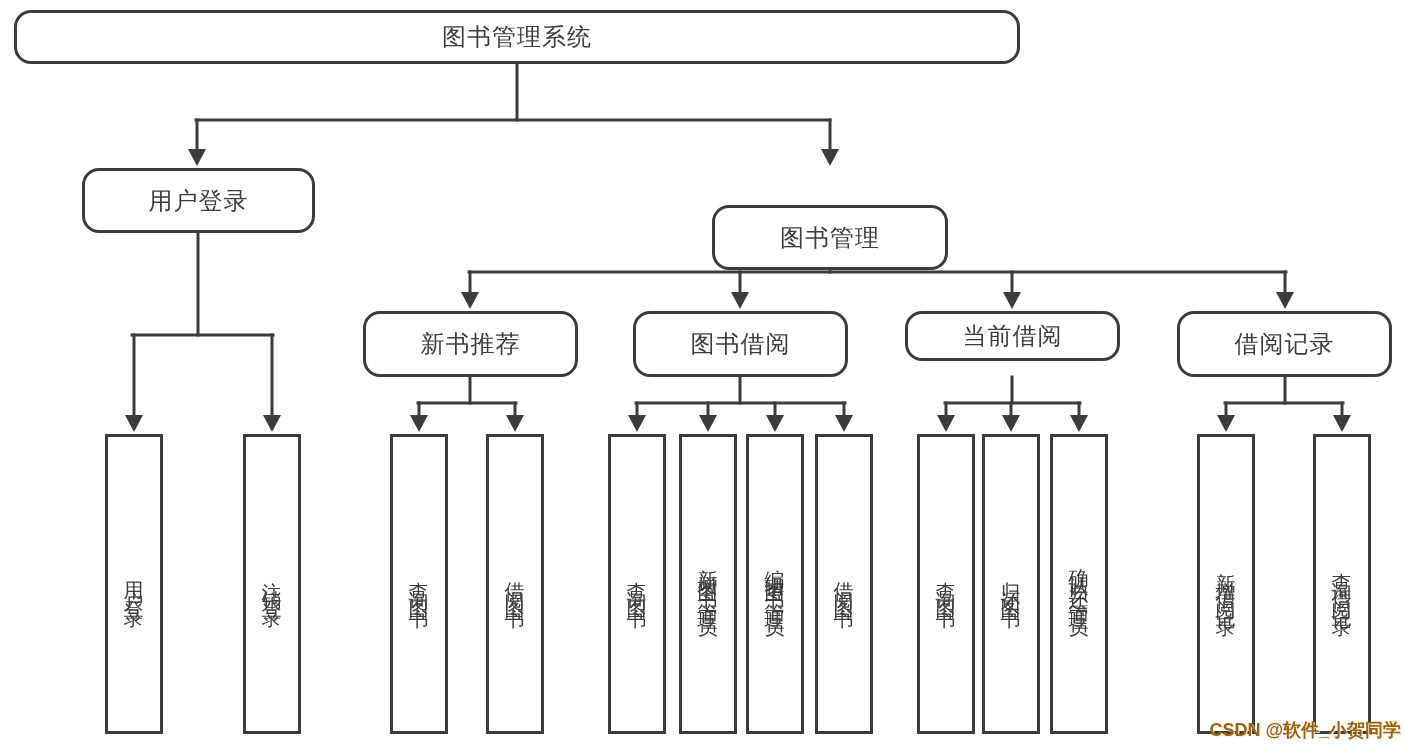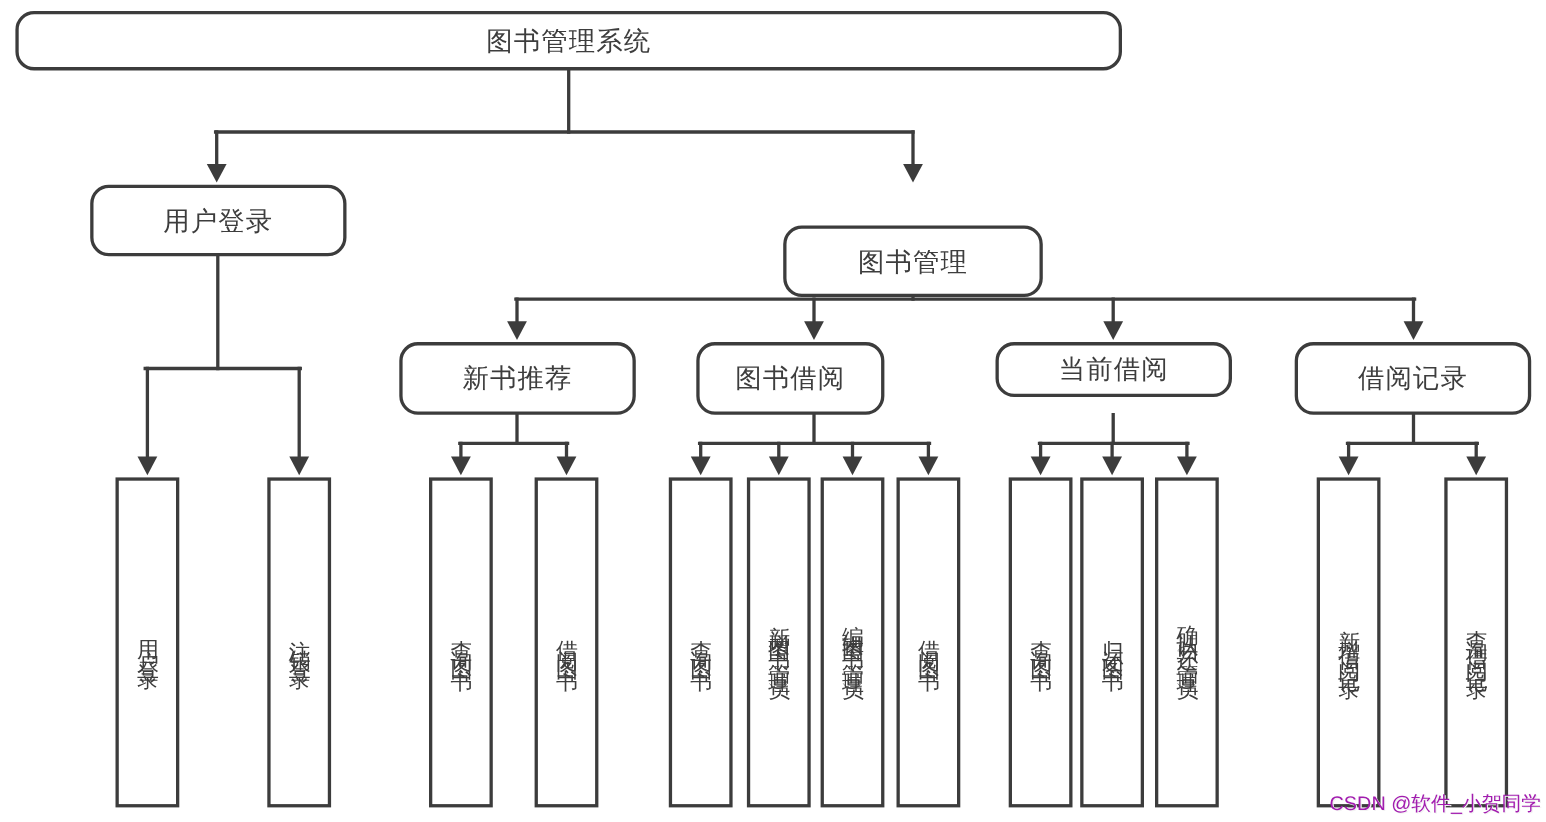--- a/index.html
+++ b/index.html
@@ -37,23 +37,24 @@
     letter-spacing: 9px;
     line-height: 1;
   }
   .node.leaf.long { letter-spacing: 7px; }
   .watermark {
     position: absolute;
     right: 4px;
     bottom: 5px;
     z-index: 3;
     font-size: 18px;
-    color: #a21caf;
+    color: #a16207;
     text-shadow: 1px 1px 0 #f2f2f2;
     white-space: nowrap;
+    font-weight: bold;
   }
 </style>
 </head>
 <body>
 
 <div class="stage">
 
   <svg class="connectors" viewBox="0 0 1405 747" xmlns="http://www.w3.org/2000/svg">
     <g stroke="#3c3c3c" stroke-width="3" fill="none" stroke-linecap="square">
 
@@ -103,21 +104,21 @@
   <div class="node h-label" style="left:82px; top:168px; width:233px; height:65px;">
     <span>用户登录</span>
   </div>
   <div class="node h-label" style="left:712px; top:168px; width:236px; height:65px;margin-top:37px;">
     <span>图书管理</span>
   </div>
 
   <div class="node h-label" style="left:363px; top:311px; width:215px; height:66px;">
     <span>新书推荐</span>
   </div>
-  <div class="node h-label" style="left:633px; top:311px; width:171px; height:66px;">
+  <div class="node h-label" style="left:633px; top:311px; width:215px; height:66px;">
     <span>图书借阅</span>
   </div>
   <div class="node h-label" style="left:905px; top:311px; width:215px; height:50px;">
     <span>当前借阅</span>
   </div>
   <div class="node h-label" style="left:1177px; top:311px; width:215px; height:66px;">
     <span>借阅记录</span>
   </div>
 
   <div class="node leaf" style="left:105px; top:434px; width:58px; height:300px;">

